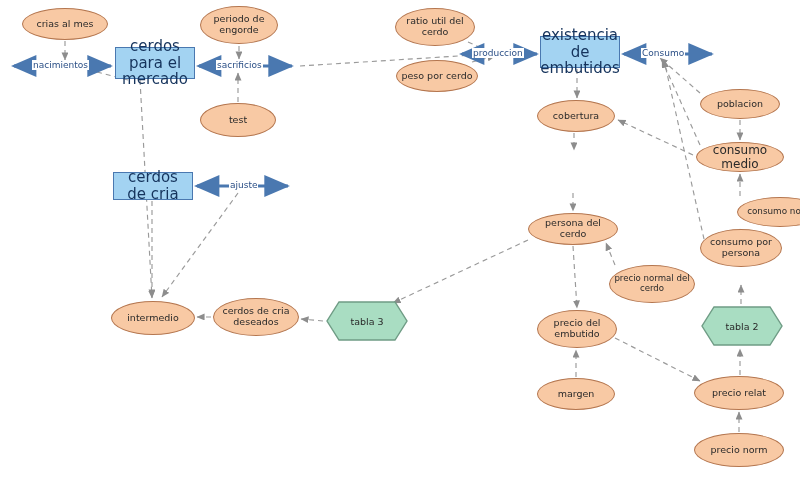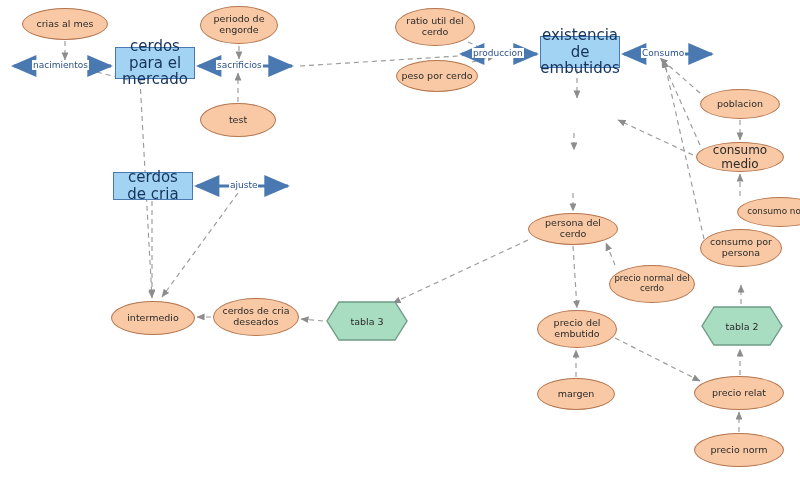--- a/index.html
+++ b/index.html
@@ -175,20 +175,23 @@
   </div>
   <div class="node aux" style="left:200px;top:103px;width:76px;height:34px;">
     <span>test</span>
   </div>
   <div class="node aux" style="left:395px;top:8px;width:80px;height:38px;">
     <span>ratio util del cerdo</span>
   </div>
   <div class="node aux" style="left:396px;top:60px;width:82px;height:32px;">
     <span>peso por cerdo</span>
   </div>
+  <div class="node aux" style="left:537px;top:100px;width:78px;height:32px;">
+    <span>cobertura</span>
+  </div>
   <div class="node aux" style="left:528px;top:213px;width:90px;height:32px;">
     <span>persona del cerdo</span>
   </div>
   <div class="node aux" style="left:537px;top:310px;width:80px;height:38px;">
     <span>precio del embutido</span>
   </div>
   <div class="node aux" style="left:537px;top:378px;width:78px;height:32px;">
     <span>margen</span>
   </div>
   <div class="node aux" style="left:609px;top:265px;width:86px;height:38px;font-size:8.6px;">

